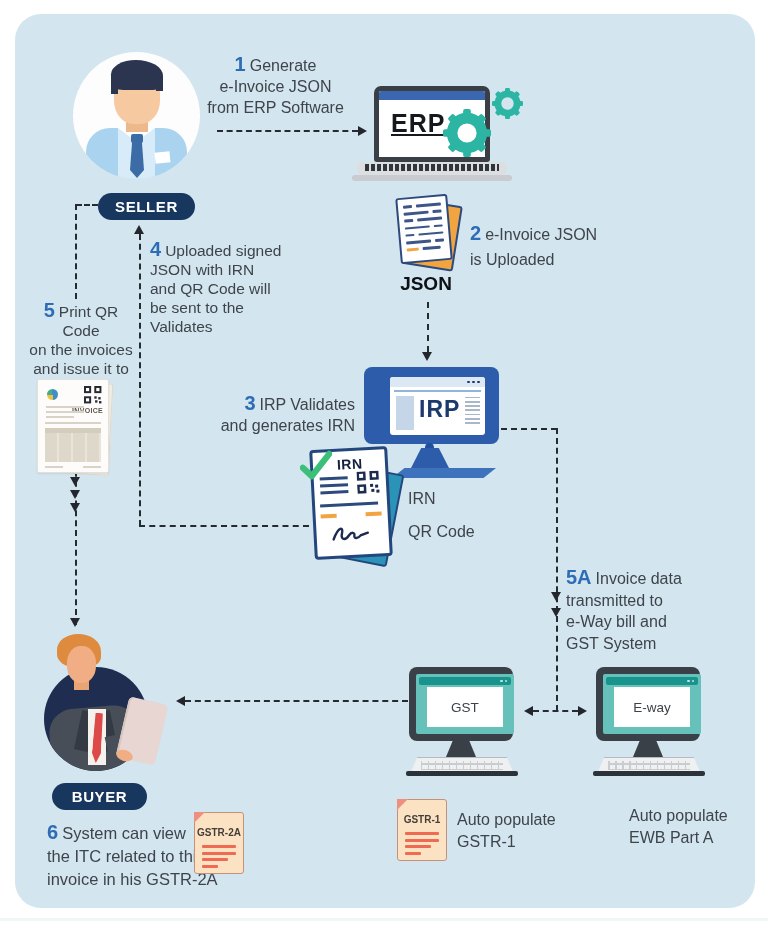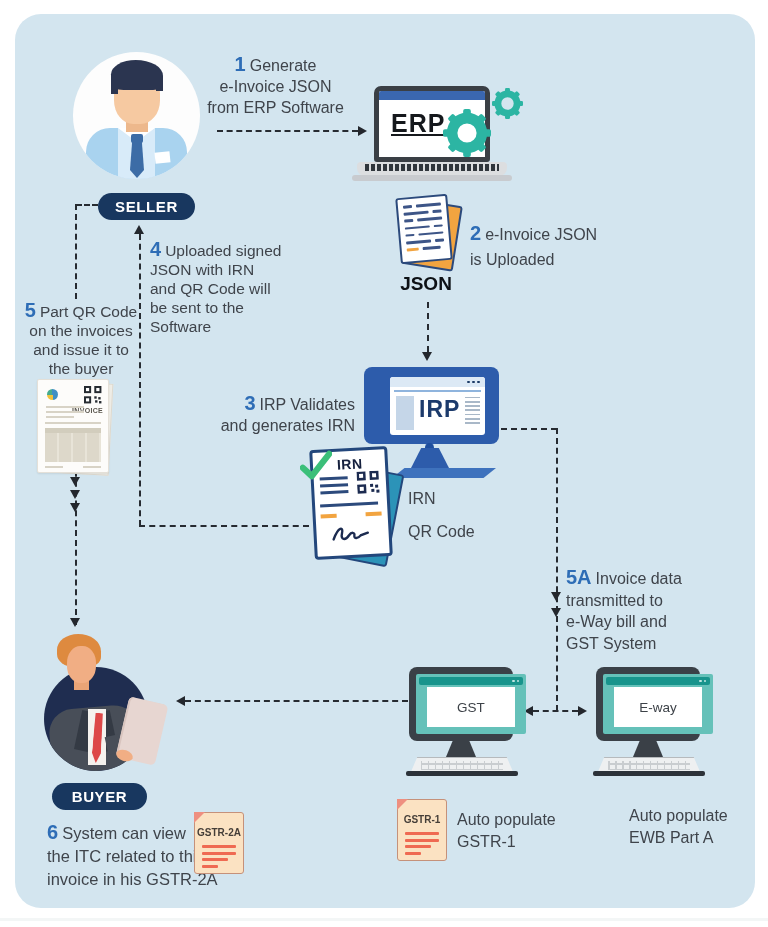--- a/index.html
+++ b/index.html
@@ -74,21 +74,21 @@
   .irp .rlines{position:absolute;left:75px;top:20px;width:15px;height:27px;
                background:repeating-linear-gradient(0deg,#a9b8c8 0 1.8px,transparent 1.8px 4.3px);}
   .irp .dot{position:absolute;left:61px;top:76px;width:9px;height:9px;border-radius:50%;background:#1f4f9e;}
   .irp .stand{position:absolute;left:46px;top:81px;width:40px;height:22px;background:#2d5cab;
               clip-path:polygon(28% 0,72% 0,100% 100%,0 100%);}
   .irp .base{position:absolute;left:28px;top:101px;width:104px;height:10px;background:#3e72bd;
              clip-path:polygon(12% 0,100% 0,88% 100%,0 100%);}
   
   .mon{position:absolute;width:112px;height:112px;}
   .mon .frame{position:absolute;left:0;top:0;width:104px;height:74px;background:#3a4047;border-radius:8px;}
-  .mon .screen{position:absolute;left:7px;top:7px;width:110px;height:60px;background:#65c1b9;border-radius:2px;}
+  .mon .screen{position:absolute;left:7px;top:7px;width:98px;height:60px;background:#65c1b9;border-radius:2px;}
   .mon .tb{position:absolute;left:3px;top:3px;right:3px;height:8px;background:#18948c;border-radius:2px;}
   .mon .tb .dots{position:absolute;right:4px;top:2.6px;display:flex;gap:2px;}
   .mon .tb .dots i{width:2.4px;height:2.4px;border-radius:50%;background:#bfe6e2;}
   .mon .win{position:absolute;left:11px;top:13px;right:11px;bottom:7px;background:#fff;display:flex;align-items:center;justify-content:center;
             font-size:13.5px;font-weight:500;color:#3d4248;}
   .mon .stand{position:absolute;left:37px;top:74px;width:30px;height:16px;background:#3a4047;clip-path:polygon(22% 0,78% 0,100% 100%,0 100%);}
   .mon .kb{position:absolute;left:1px;top:90px;width:102px;height:15px;background:#eef0f1;border:1px solid #b6babd;
            clip-path:polygon(7% 0,93% 0,100% 100%,0 100%);}
   .mon .kb i{position:absolute;left:10px;right:10px;top:3px;bottom:3px;display:block;
      background:repeating-linear-gradient(90deg,#c9cdd0 0 1.5px,transparent 1.5px 7px),
@@ -286,25 +286,25 @@
     <div class="dot"></div>
     <div class="stand"></div>
     <div class="base"></div>
   </div>
 
   <div class="step" style="left:150px;top:240px;line-height:19px;font-size:15.5px;">
     <div><span class="num">4</span><span>Uploaded signed</span></div>
     <div>JSON with IRN</div>
     <div>and QR Code will</div>
     <div>be sent to the</div>
-    <div>Software</div>
+    <div>Validates</div>
   </div>
 
   <div class="step mask" style="left:24px;top:299px;width:114px;text-align:center;line-height:19px;font-size:15.5px;padding:2px 0;">
-    <div><span class="num">5</span><span>Part QR Code</span></div>
+    <div><span class="num">5</span><span>Print QR Code</span></div>
     <div>on the invoices</div>
     <div>and issue it to</div>
     <div>the buyer</div>
   </div>
 
   <div class="inv">
     <div class="back"></div>
     <div class="front">
       <div class="logo"></div>
       <svg class="abs" style="right:5px;top:6px;" width="19" height="19" viewBox="0 0 24 24">

